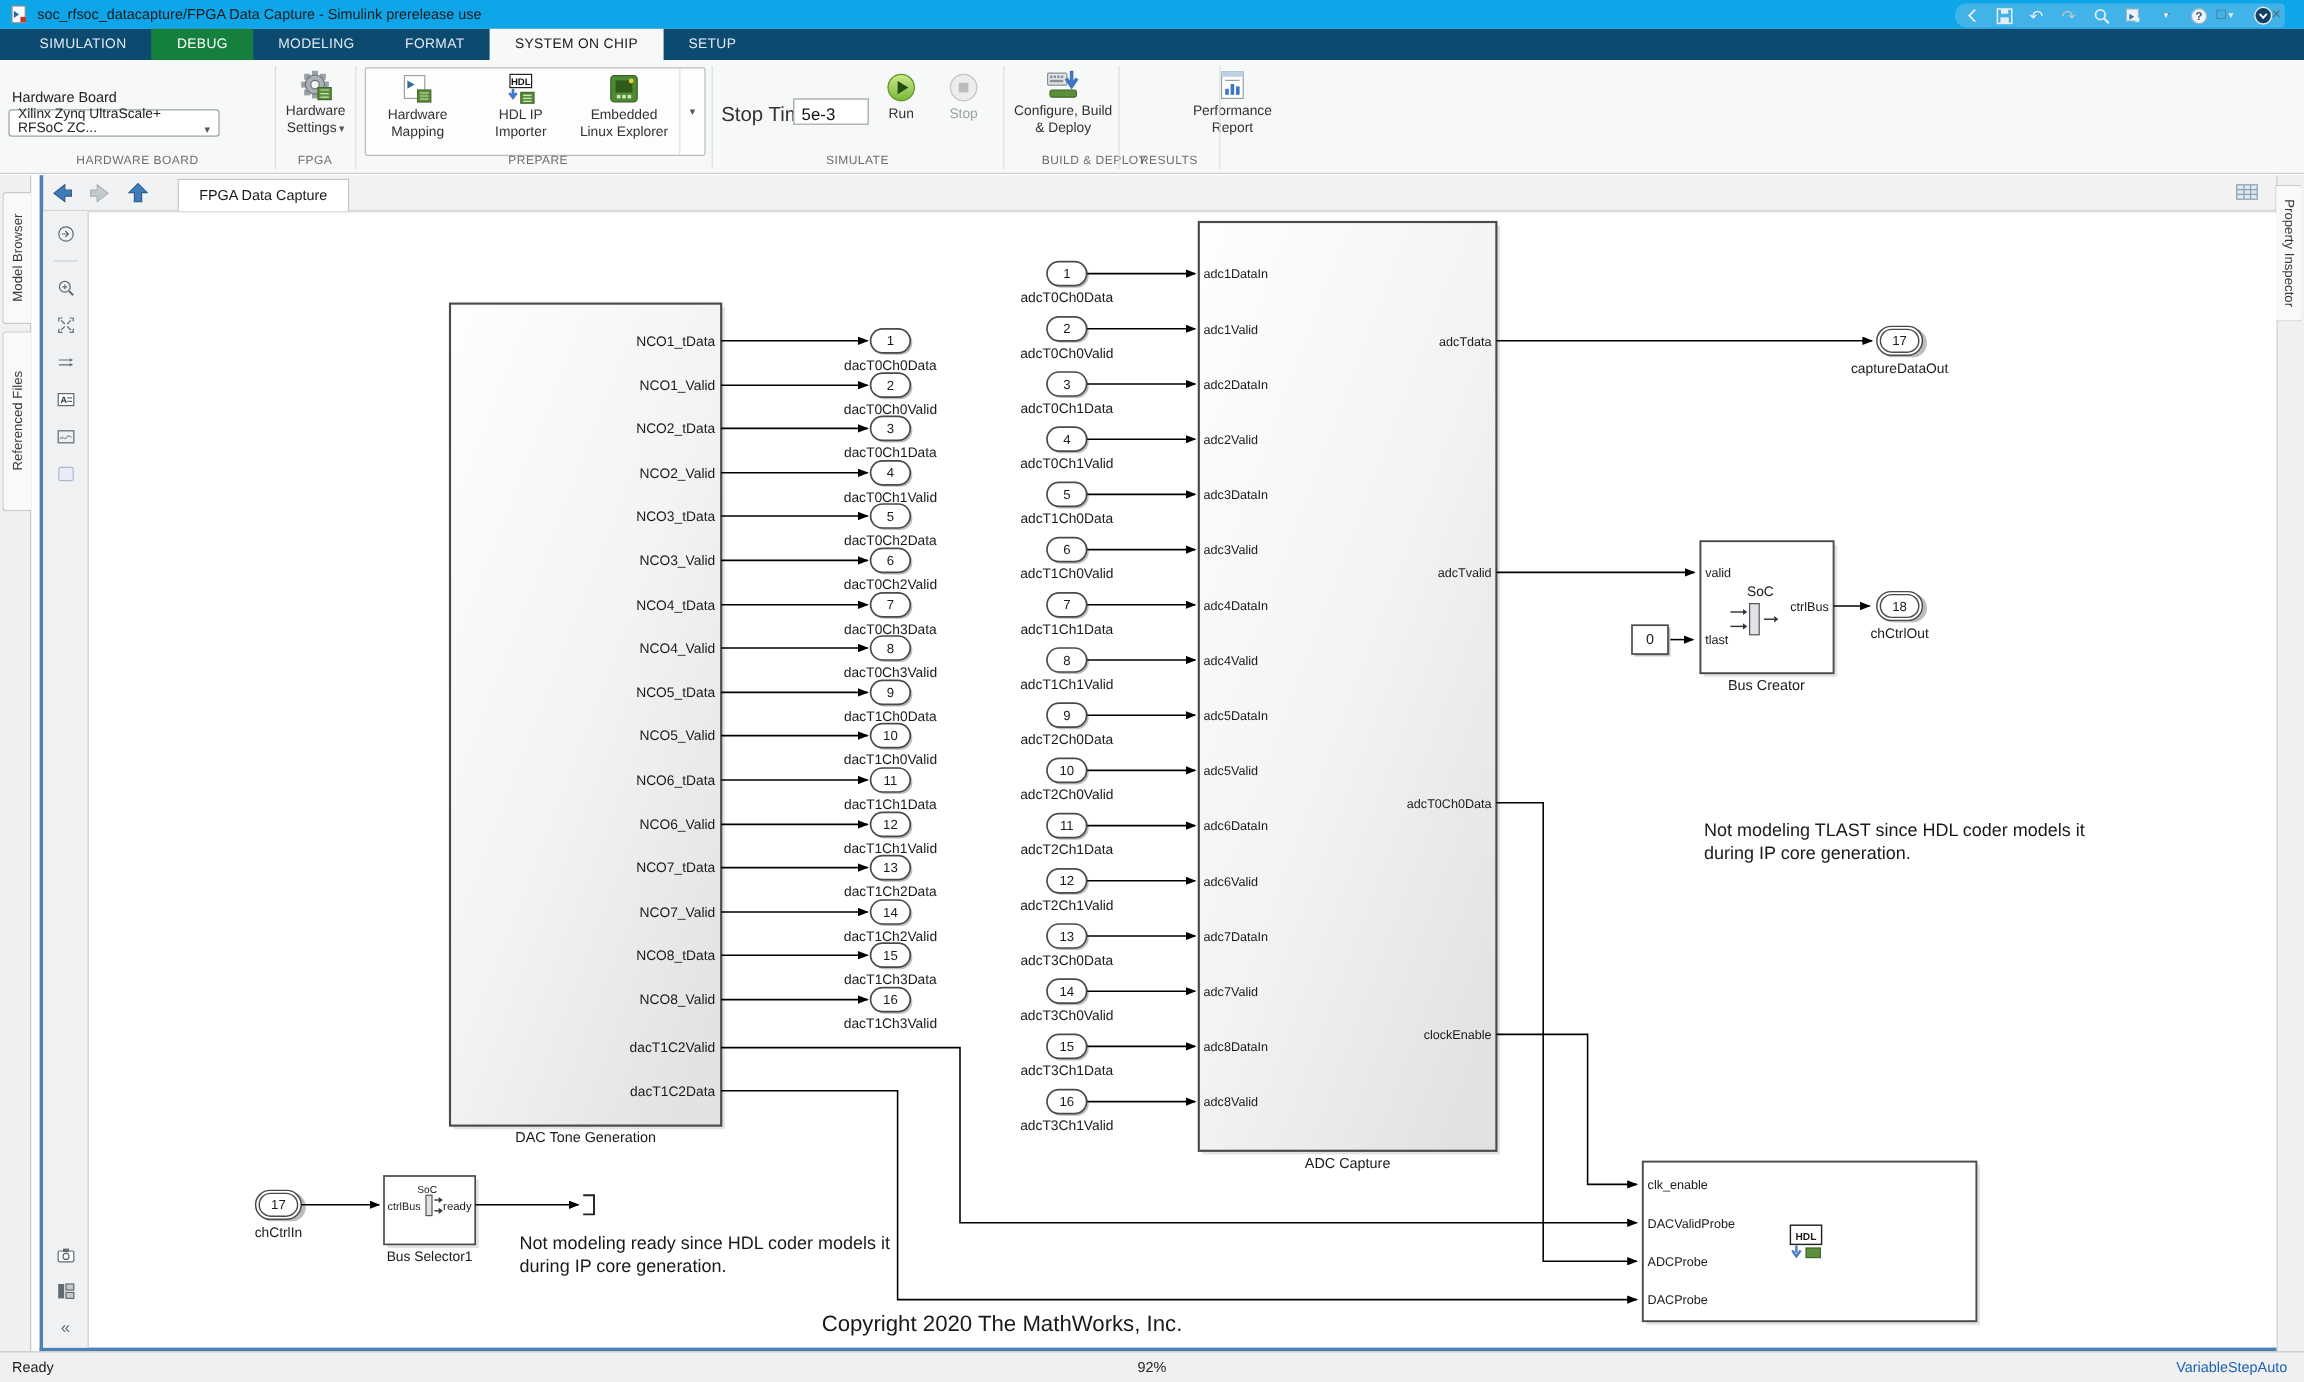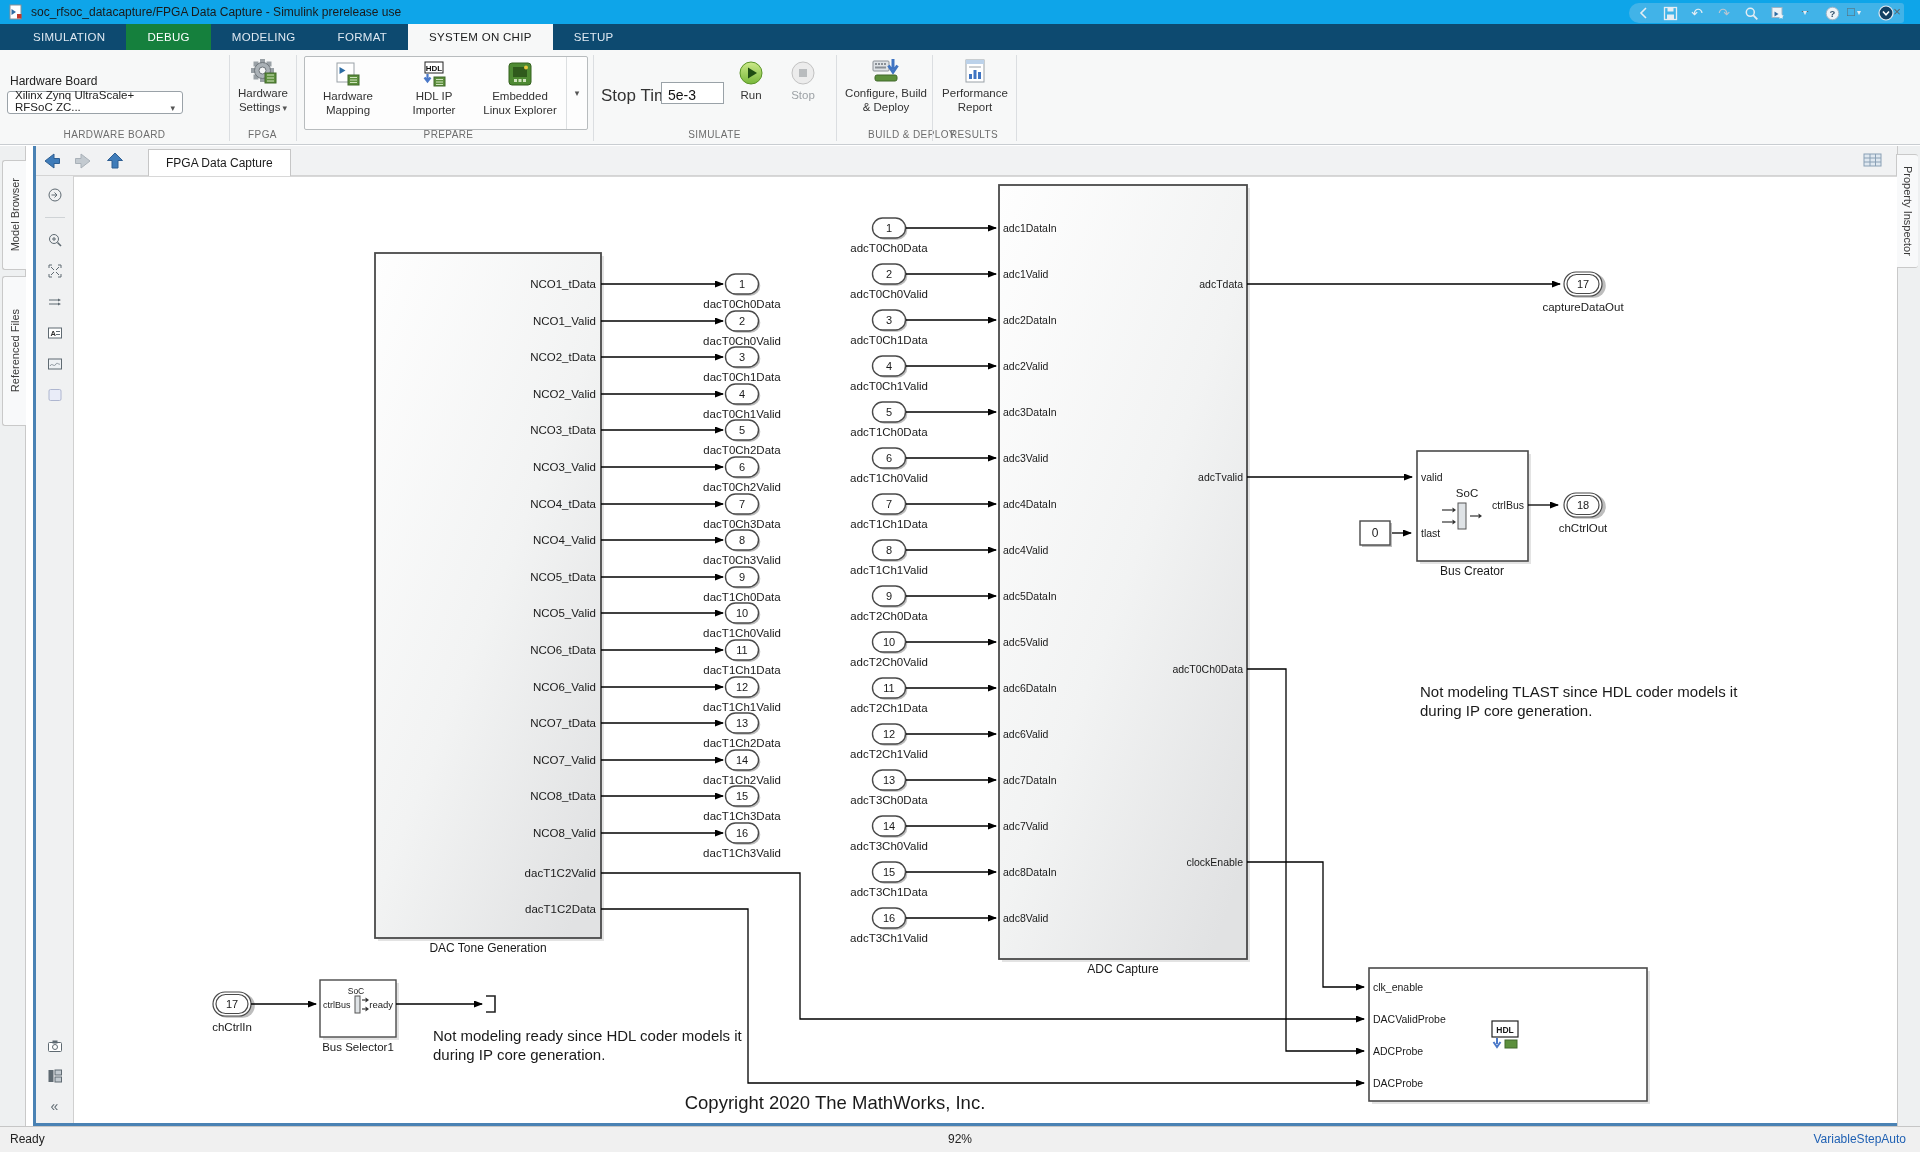--- a/index.html
+++ b/index.html
@@ -286,21 +286,21 @@
           <path d="M22 2 L22 12 M17.5 8.5 L22 15 L26.5 8.5" stroke="#3f74c2" stroke-width="3" fill="none"></path>
           <rect x="4" y="18" width="22" height="6" rx="2" fill="#5c8f3c" stroke="#41682a"></rect>
         </svg>
       </span>
     <span>Configure, Build</span>
     <span>&amp; Deploy</span>
   </div>
   <div class="cap" style="left:836px;width:96px;margin-left:28px;">BUILD &amp; DEPLOY</div>
   <div class="vsep" style="left:932px;"></div>
 
-  <div class="ts-btn" style="left:937px;top:6px;width:76px;">
+  <div class="ts-btn" style="left:989px;top:6px;width:76px;">
     <span class="ic">
         <svg width="26" height="26" viewBox="0 0 26 26">
           <rect x="4" y="2" width="18" height="22" fill="#fff" stroke="#9aa1a7"></rect>
           <rect x="4" y="2" width="18" height="4" fill="#bcd2ea"></rect>
           <line x1="7" y1="9" x2="19" y2="9" stroke="#9aa1a7"></line>
           <g fill="#3f74c2">
             <rect x="7" y="16" width="3" height="5"></rect>
             <rect x="11.5" y="12" width="3" height="9"></rect>
             <rect x="16" y="14" width="3" height="7"></rect>
           </g>

